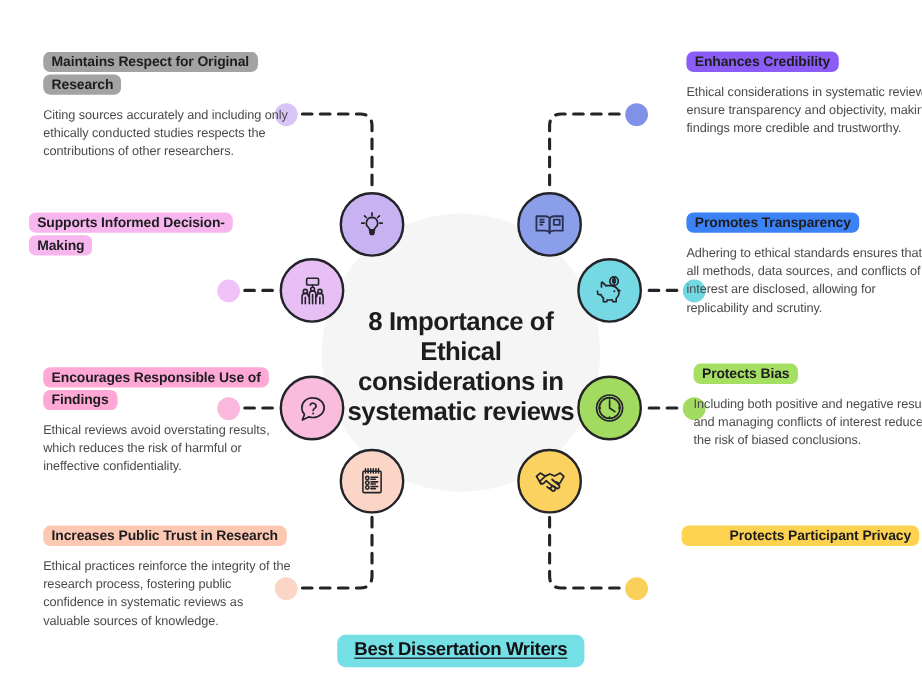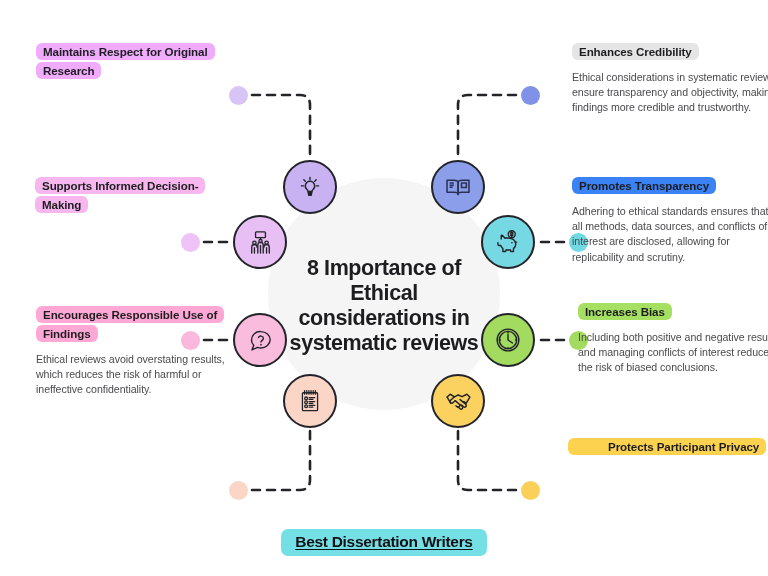--- a/index.html
+++ b/index.html
@@ -236,45 +236,50 @@
   <div class="dot" style="left:229px;top:86px;background:#d9c4f7;"></div>
   <div class="dot" style="left:181px;top:233px;background:#efc3f7;"></div>
   <div class="dot" style="left:181px;top:331px;background:#f9b8dc;"></div>
   <div class="dot" style="left:229px;top:481px;background:#fbd6c6;"></div>
   <div class="dot" style="left:521px;top:86px;background:#7f92e8;"></div>
   <div class="dot" style="left:569px;top:233px;background:#72d9e3;"></div>
   <div class="dot" style="left:569px;top:331px;background:#a3db60;"></div>
   <div class="dot" style="left:521px;top:481px;background:#fbd05a;"></div>
 
   <div class="panel left" style="left:36px;top:42px;">
-    <div class="pill-wrap"><span class="pill" style="background:#f0abfc;">Maintains Respect for Original Research</span></div>
-  </div>
-
-  <div class="panel left" style="left:35px;top:176px;">
+    <div class="pill-wrap"><span class="pill" style="background:#a3a3a3;">Maintains Respect for Original Research</span></div>
+    <p class="body">Citing sources accurately and including only ethically conducted studies respects the contributions of other researchers.</p>
+  </div>
+
+  <div class="panel left" style="left:24px;top:176px;">
     <div class="pill-wrap"><span class="pill" style="background:#f7b7ee;">Supports Informed Decision-Making</span></div>
   </div>
 
   <div class="panel left" style="left:36px;top:305px;">
     <div class="pill-wrap"><span class="pill" style="background:#ffa8d5;text-align:right;">Encourages Responsible Use of Findings</span></div>
     <p class="body">Ethical reviews avoid overstating results, which reduces the risk of harmful or ineffective confidentiality.</p>
   </div>
 
+  <div class="panel left" style="left:36px;top:437px;">
+    <div class="pill-wrap"><span class="pill" style="background:#fcc8b2;">Increases Public Trust in Research</span></div>
+    <p class="body">Ethical practices reinforce the integrity of the research process, fostering public confidence in systematic reviews as valuable sources of knowledge.</p>
+  </div>
 
   <div class="panel right" style="left:572px;top:42px;">
-    <div class="pill-wrap"><span class="pill" style="background:#e5e5e5;">Enhances Credibility</span></div>
+    <div class="pill-wrap"><span class="pill" style="background:#8b5cf6;">Enhances Credibility</span></div>
     <p class="body">Ethical considerations in systematic reviews ensure transparency and objectivity, making findings more credible and trustworthy.</p>
   </div>
 
   <div class="panel right" style="left:572px;top:176px;">
     <div class="pill-wrap"><span class="pill" style="background:#3b82f6;">Promotes Transparency</span></div>
     <p class="body">Adhering to ethical standards ensures that all methods, data sources, and conflicts of interest are disclosed, allowing for replicability and scrutiny.</p>
   </div>
 
   <div class="panel right" style="left:578px;top:302px;">
-    <div class="pill-wrap"><span class="pill" style="background:#a6e063;">Increases Bias</span></div>
+    <div class="pill-wrap"><span class="pill" style="background:#a6e063;">Protects Bias</span></div>
     <p class="body">Including both positive and negative results and managing conflicts of interest reduce the risk of biased conclusions.</p>
   </div>
 
   <div class="panel right" style="left:568px;top:437px;width:200px;">
     <div class="pill-wrap"><span class="pill" style="background:#fcd24f;padding-left:40px;">Protects Participant Privacy</span></div>
   </div>
 
   <div id="footer">
     <span id="footer-badge">Best Dissertation Writers</span>
   </div>

